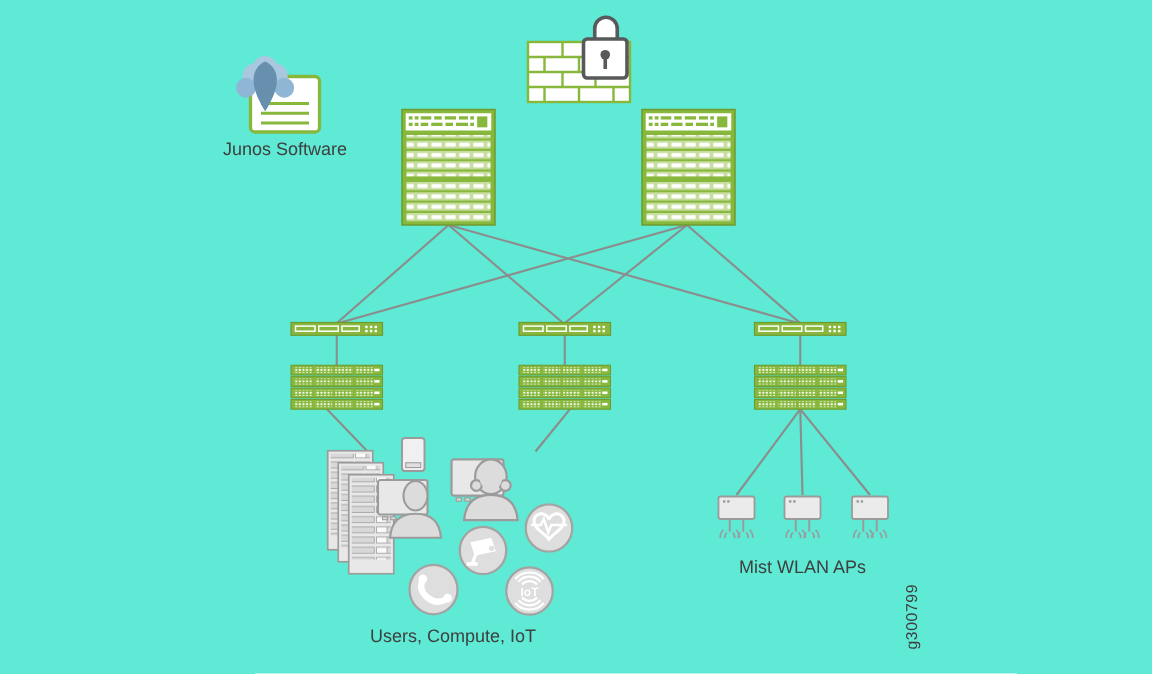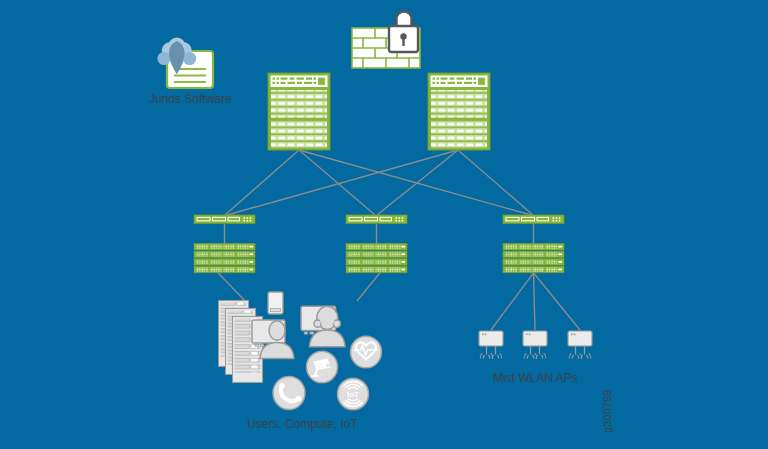--- a/index.html
+++ b/index.html
@@ -1,16 +1,16 @@
 <!DOCTYPE html>
 <html style="--green: #87B83C; --green-dark: #6F9A2F; --green-light: #C8DEA0; --gray-line: #8C8C8C; --gray-icon: #9B9B9B; --dark: #3F4040; --lock: #58595B; --cloud-light: #A9C8E0; --cloud-mid: #8FB6D4; --cloud-dark: #6690AE;"><head>
 <meta charset="utf-8">
 <style>
   html,body{margin:0;padding:0;background:#fff}
-  .canvas{position:relative;width:768px;height:449px;background:#0369a1;overflow:hidden;
+  .canvas{position:relative;width:768px;height:449px;background:#5eead4;overflow:hidden;
           font-family:"Liberation Sans",sans-serif}
   svg{display:block}
   .lbl{font-family:"Liberation Sans",sans-serif;font-size:12px;fill:var(--dark)}
   .fig{font-family:"Liberation Sans",sans-serif;font-size:10.5px;fill:var(--dark);letter-spacing:.4px}
   .iotlbl{font-family:"Liberation Sans",sans-serif;font-size:8px;font-weight:bold;fill:#fff}
   .ln{stroke:var(--gray-line);stroke-width:1.4;fill:none}
   .hd{fill:var(--green)}
   .brick{stroke:var(--green);stroke-width:1.6;fill:none}
   .brickbg{fill:#fff;stroke:var(--green);stroke-width:1.6}
   .lock{stroke:var(--lock);stroke-width:2.4;fill:#fff}

